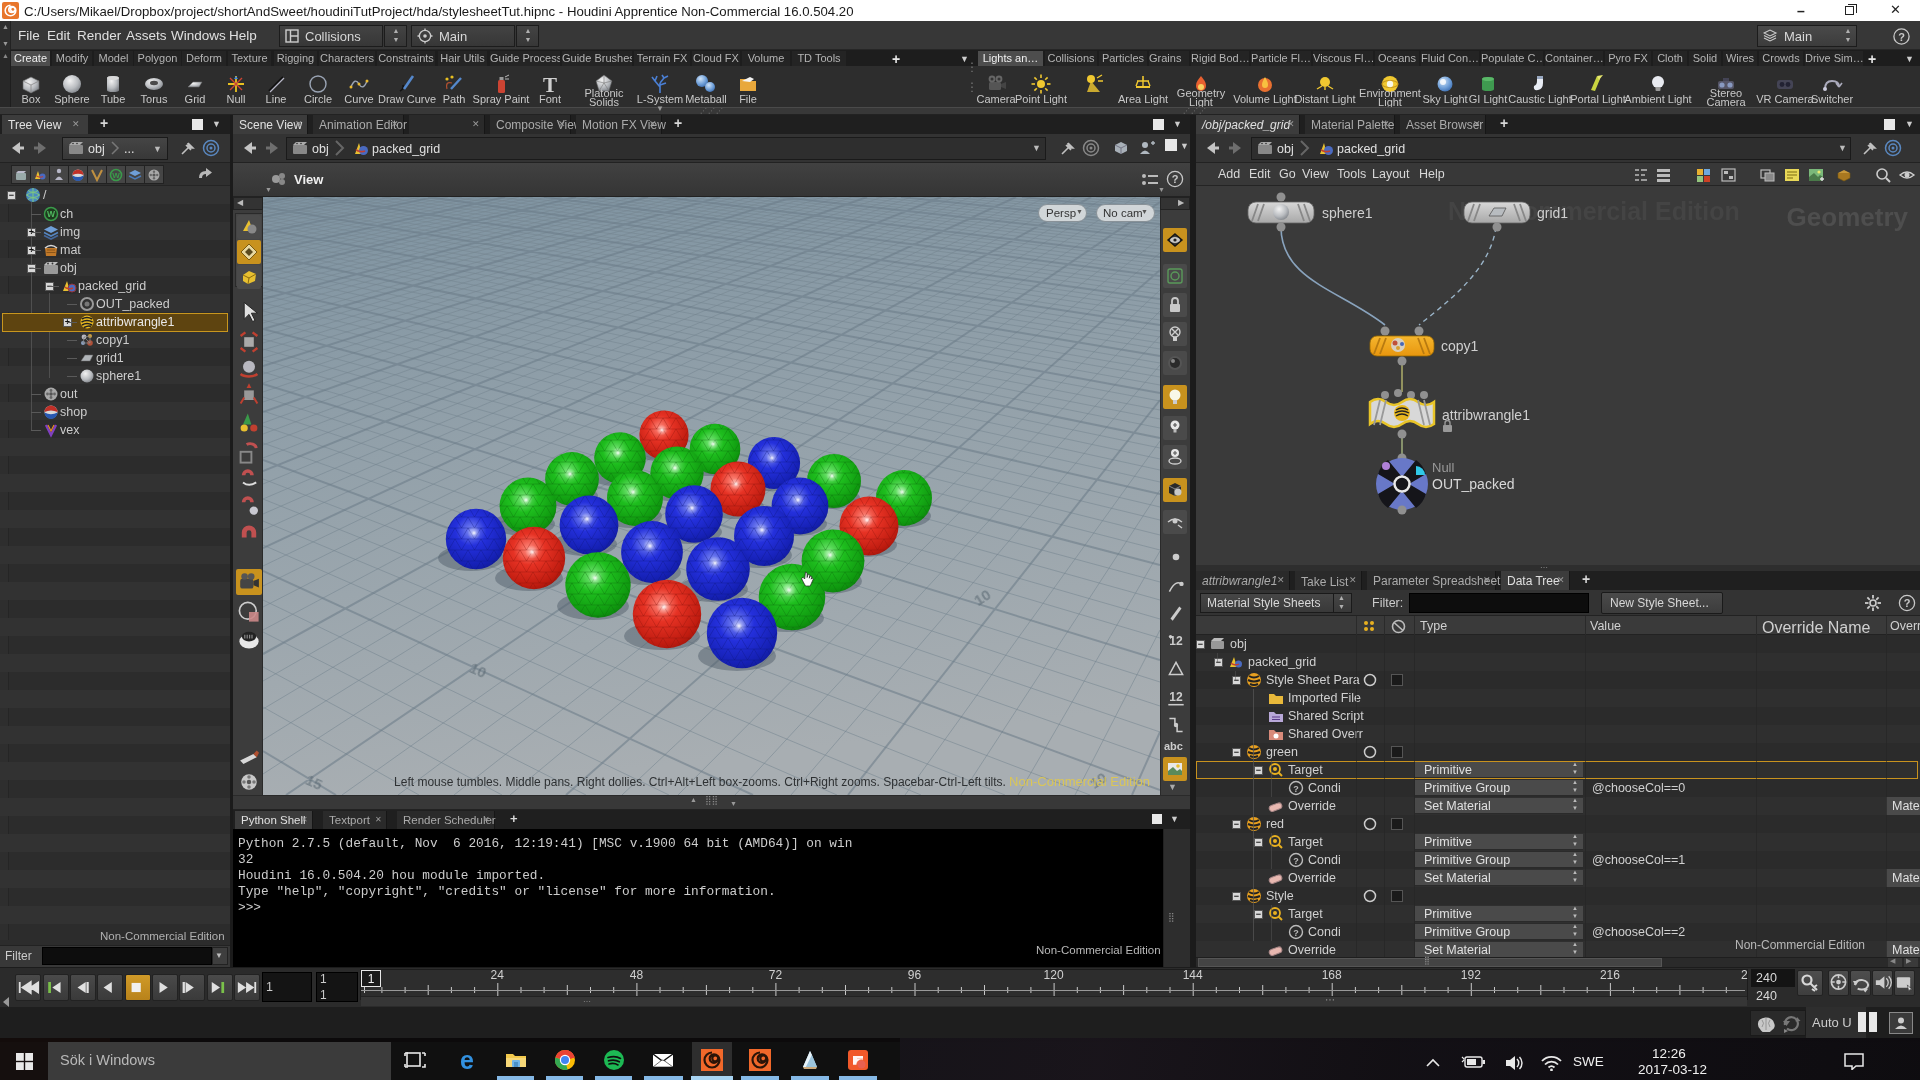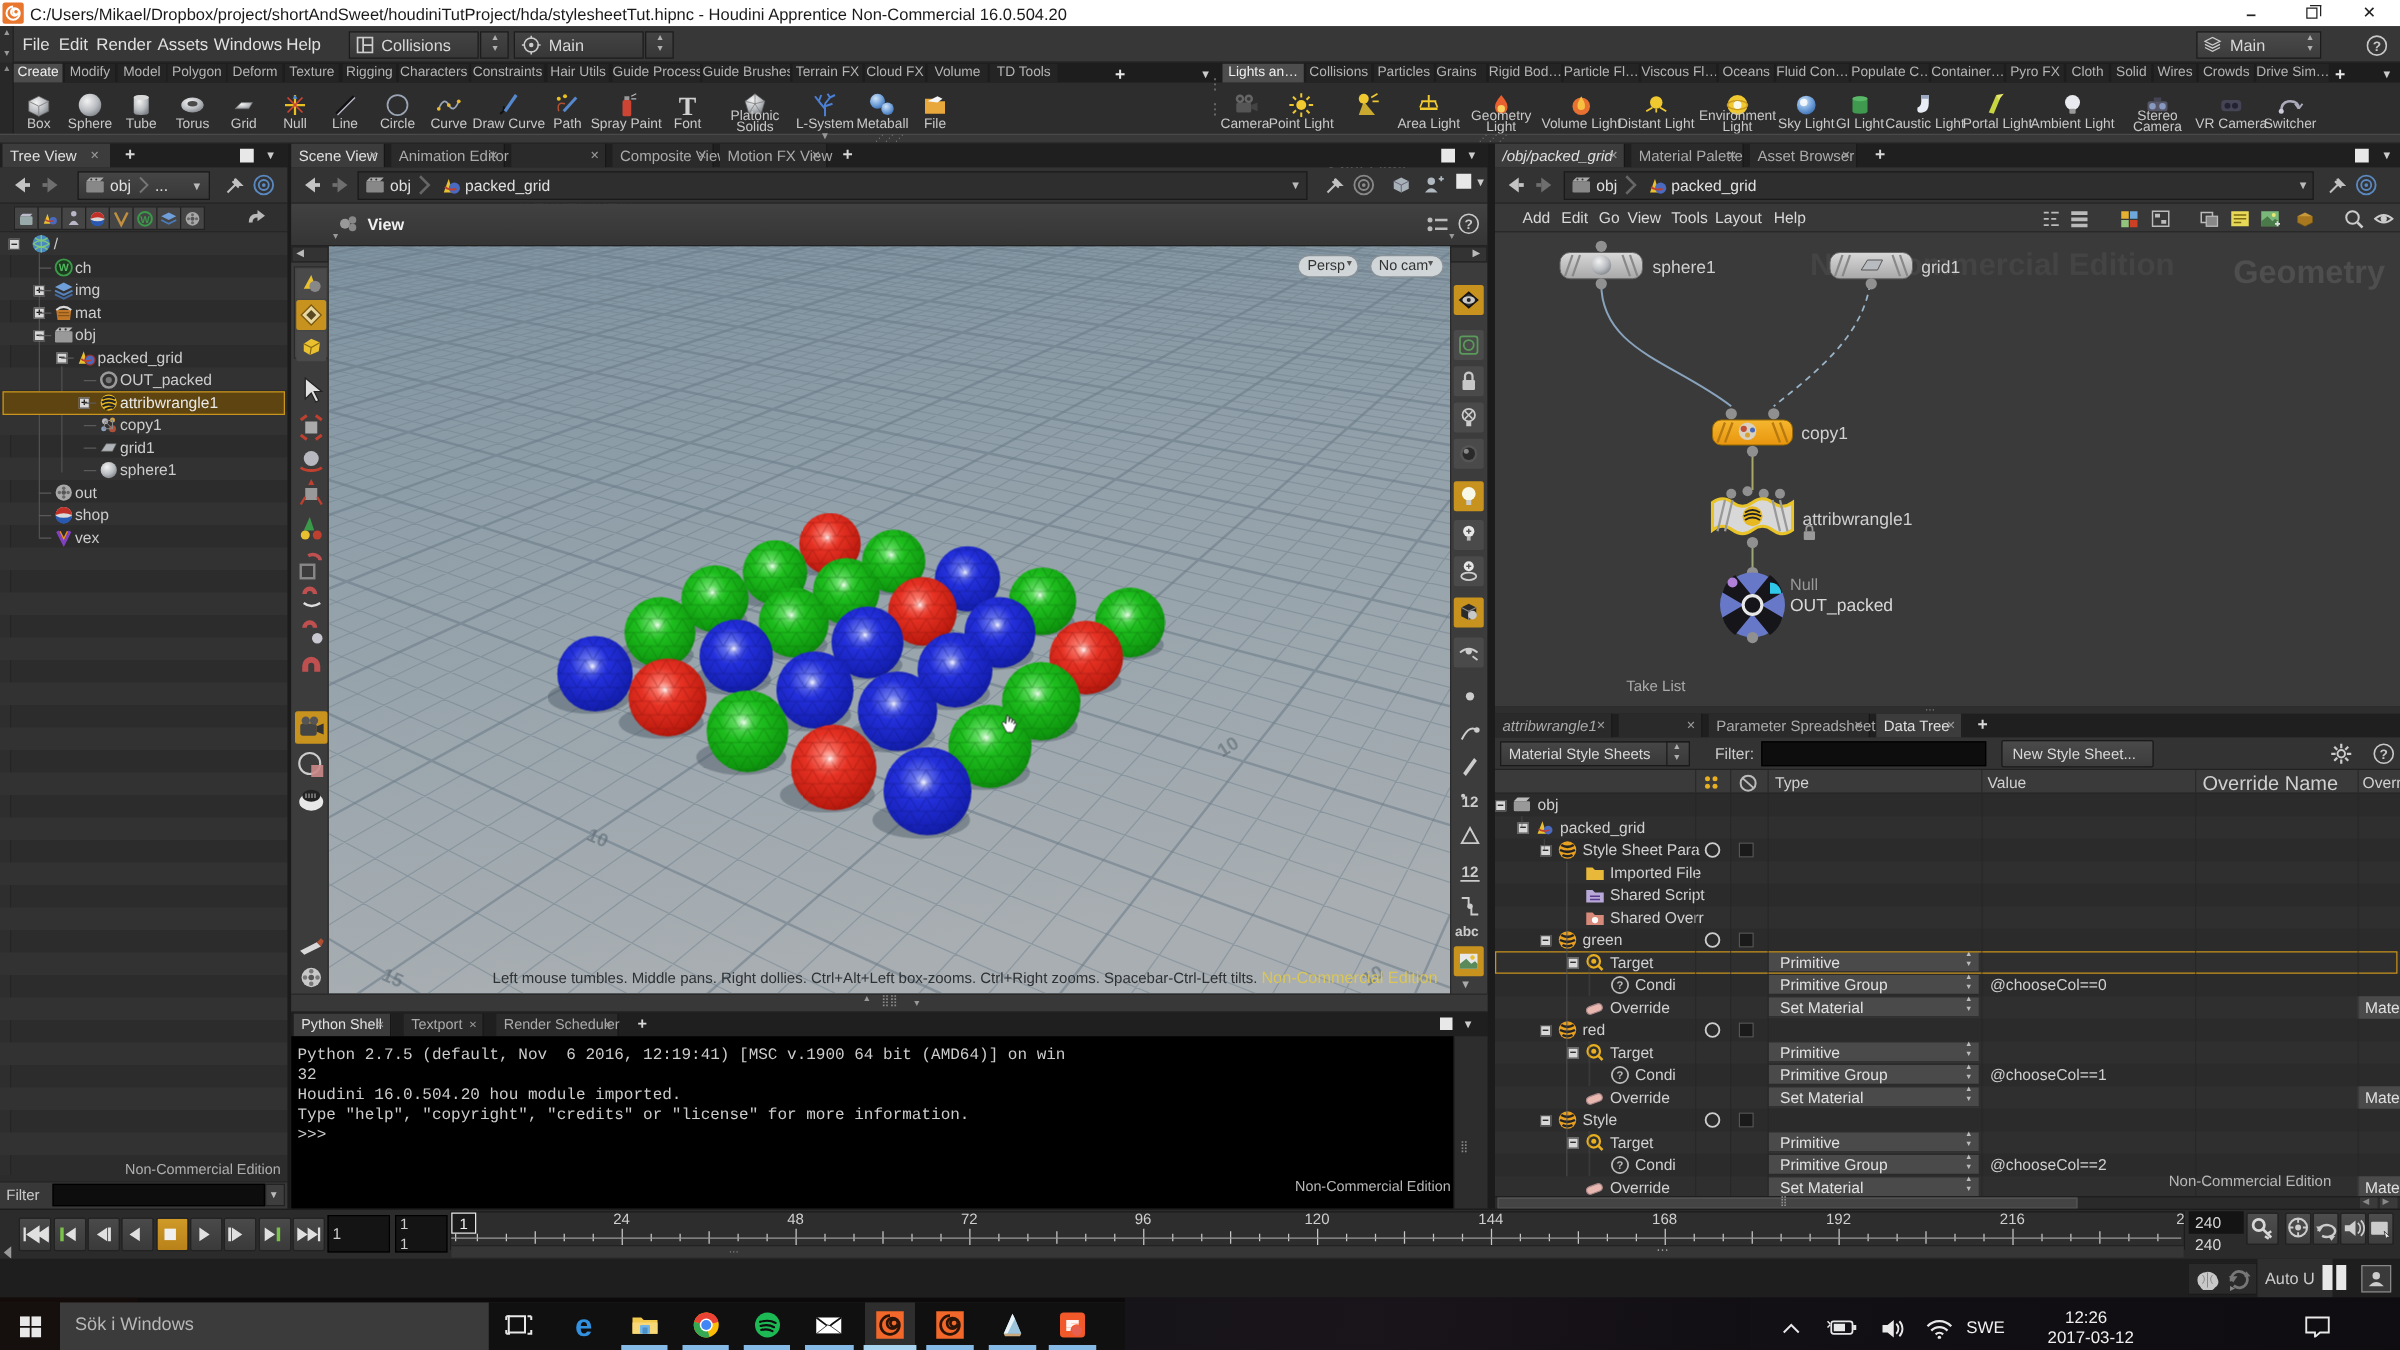--- a/index.html
+++ b/index.html
@@ -1168,21 +1168,21 @@
 <text x="1432" y="489" font-family="Liberation Sans, sans-serif" font-size="14" fill="#d8d8d8">OUT_packed</text>
 </g>
 </svg>
 <div style="position:absolute;left:1196px;top:565px;width:724px;height:6px;background:#2e2e2e"></div>
 <div style="position:absolute;left:1540px;top:563px;font-size:8px;color:#888;white-space:nowrap;">⋯</div>
 <div style="position:absolute;left:1196px;top:571px;width:724px;height:19px;background:#1f1f1f"></div>
 <div style="position:absolute;left:1196px;top:571px;width:94px;height:19px;background:#2a2a2a;border-right:1px solid #161616"></div>
 <div style="position:absolute;left:1202px;top:574px;font-size:12px;color:#ababab;white-space:nowrap;font-style:italic;">attribwrangle1</div>
 <div style="position:absolute;left:1277px;top:575px;font-size:9px;color:#999;white-space:nowrap;">✕</div>
 <div style="position:absolute;left:1295px;top:571px;width:67px;height:19px;background:#2a2a2a;border-right:1px solid #161616"></div>
-<div style="position:absolute;left:1301px;top:542px;font-size:12px;color:#ababab;white-space:nowrap;">Take List</div>
+<div style="position:absolute;left:1301px;top:575px;font-size:12px;color:#ababab;white-space:nowrap;">Take List</div>
 <div style="position:absolute;left:1349px;top:575px;font-size:9px;color:#999;white-space:nowrap;">✕</div>
 <div style="position:absolute;left:1367px;top:571px;width:129px;height:19px;background:#2a2a2a;border-right:1px solid #161616"></div>
 <div style="position:absolute;left:1373px;top:574px;font-size:12px;color:#ababab;white-space:nowrap;">Parameter Spreadsheet</div>
 <div style="position:absolute;left:1483px;top:575px;font-size:9px;color:#999;white-space:nowrap;">✕</div>
 <div style="position:absolute;left:1501px;top:571px;width:69px;height:19px;background:#3c3c3c;border-right:1px solid #161616"></div>
 <div style="position:absolute;left:1507px;top:574px;font-size:12px;color:#e0e0e0;white-space:nowrap;">Data Tree</div>
 <div style="position:absolute;left:1557px;top:575px;font-size:9px;color:#999;white-space:nowrap;">✕</div>
 <div style="position:absolute;left:1582px;top:571px;font-size:14px;color:#d8d8d8;white-space:nowrap;font-weight:bold">+</div>
 <div style="position:absolute;left:1196px;top:590px;width:724px;height:26px;background:#333333;border-bottom:1px solid #222"></div>
 <div style="position:absolute;left:1200px;top:593px;width:152px;height:20px;background:linear-gradient(#464646,#393939);border:1px solid #1a1a1a"></div>

